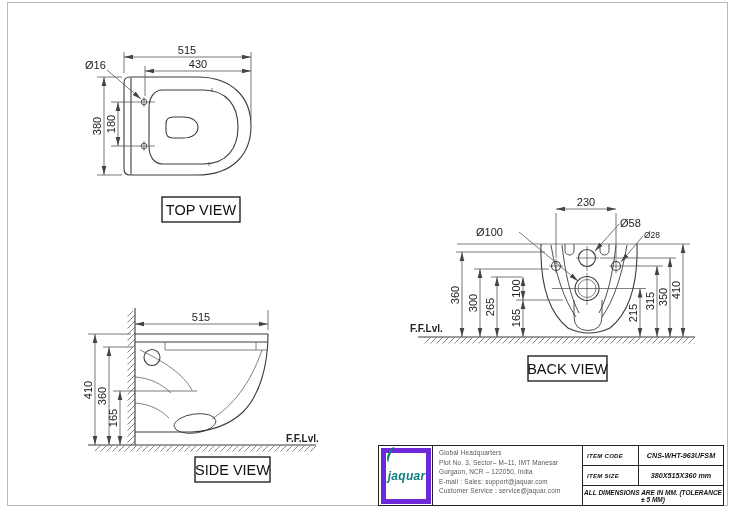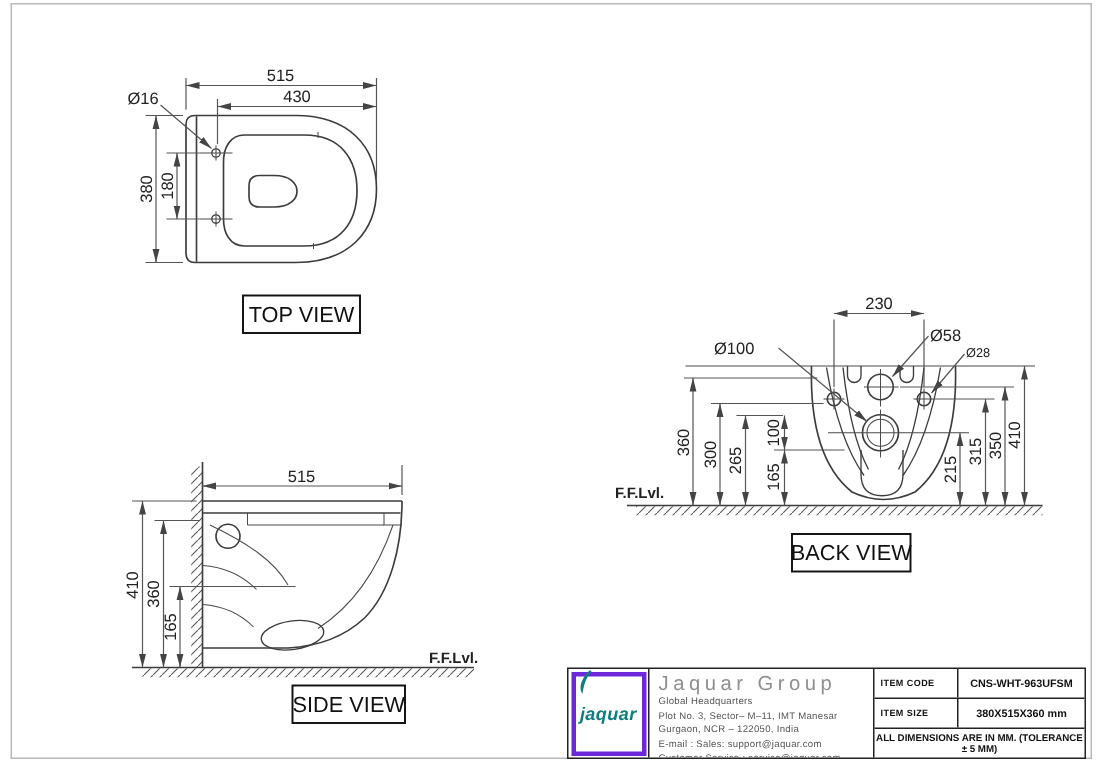--- a/index.html
+++ b/index.html
@@ -15,27 +15,27 @@
   .dimtxt{font-size:11px;fill:#222;}
   .smalltxt{font-size:8.5px;fill:#222;}
   .ffl{font-size:10px;fill:#222;font-weight:bold;}
   .viewtxt{font-size:14.5px;fill:#111;}
   .viewbox{fill:#ffffff;stroke:#111;stroke-width:1.3;}
 
   
   .titleblock{position:absolute;left:378px;top:445px;width:346px;height:61px;
       border:1px solid #222;display:flex;box-sizing:border-box;background:#fff;}
   .tb-logo{width:54px;box-sizing:border-box;border-right:1px solid #222;padding:1.5px;}
-  .tb-logo-inner{width:100%;height:100%;box-sizing:border-box;border:3px solid #6d28d9;
-      display:flex;flex-direction:column;align-items:center;justify-content:center;}
+  .tb-logo-inner{width:100%;height:100%;box-sizing:border-box;border:5px solid #6d28d9;
+      display:flex;flex-direction:column;align-items:flex-end;justify-content:center;}
   .brand-word{font-size:12px;font-style:italic;font-weight:bold;color:#0e7e7e;letter-spacing:0.3px;}
   .tb-mid{flex:1;box-sizing:border-box;border-right:1px solid #222;padding:2px 6px 0 6px;overflow:hidden;}
   .company{font-size:13.5px;color:#8f8f8f;letter-spacing:3px;white-space:nowrap;}
   .addr{font-size:6.4px;color:#555;line-height:1.5;letter-spacing:0.2px;white-space:nowrap;}
-  .tb-right{width:140px;display:flex;flex-direction:column;box-sizing:border-box;}
+  .tb-right{width:140px;display:flex;flex-direction:column;box-sizing:border-box;font-style:italic;}
   .tb-row{flex:1;display:flex;border-bottom:1px solid #222;box-sizing:border-box;}
   .tb-label{width:56px;box-sizing:border-box;border-right:1px solid #222;font-size:6px;
       font-weight:bold;display:flex;align-items:center;padding-left:4px;letter-spacing:0.3px;color:#111;}
   .tb-value{flex:1;font-size:7.2px;font-weight:bold;display:flex;align-items:center;
       justify-content:center;color:#111;white-space:nowrap;}
   .tb-note{flex:1;font-size:6.5px;font-weight:bold;display:flex;align-items:center;
       justify-content:center;text-align:center;color:#111;}
 </style>
 </head>
 <body>
@@ -208,21 +208,20 @@
   <div class="tb-logo">
     <div class="tb-logo-inner">
       <svg width="22" height="26" viewBox="0 0 40 46">
         <path d="M26,1 C17,8 14,18 17,30 C18,22 20,11 28,2 Z" fill="#0e7e7e"></path>
         <path d="M21,8 C15,13 13,21 16,29 C16.5,23 17.5,14 23,9 Z" fill="#0e7e7e"></path>
       </svg>
       <span class="brand-word">jaquar</span>
     </div>
   </div>
   <div class="tb-mid">
-    <div class="company">Jaquar Group</div>
     <div class="addr">
       <div>Global Headquarters</div>
       <div>Plot No. 3, Sector– M–11, IMT Manesar</div>
       <div>Gurgaon, NCR – 122050, India</div>
       <div>E-mail : Sales: support@jaquar.com</div>
       <div>Customer Service : service@jaquar.com</div>
     </div>
   </div>
   <div class="tb-right">
     <div class="tb-row">

